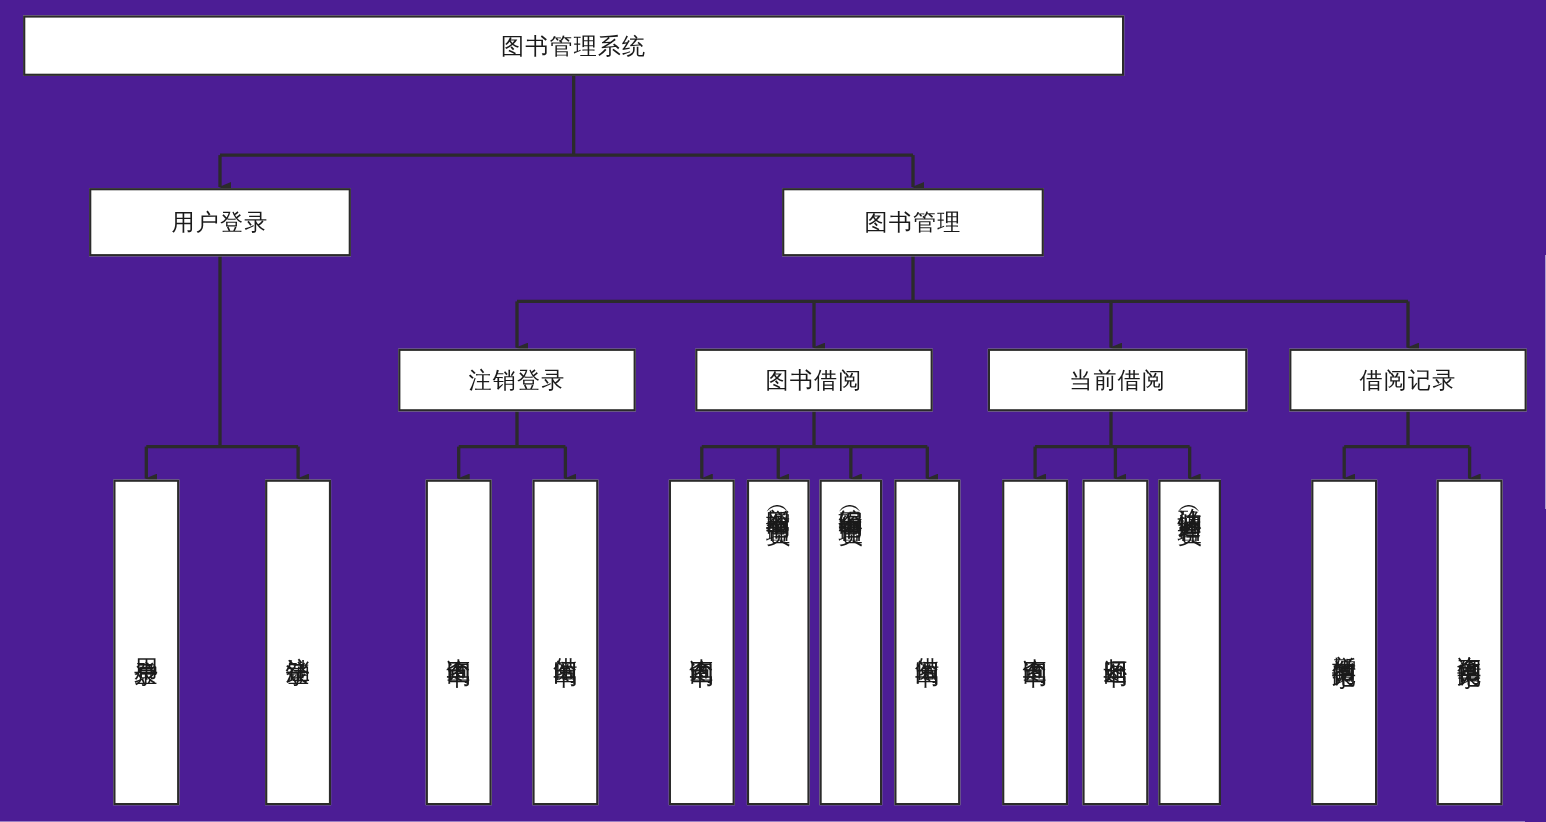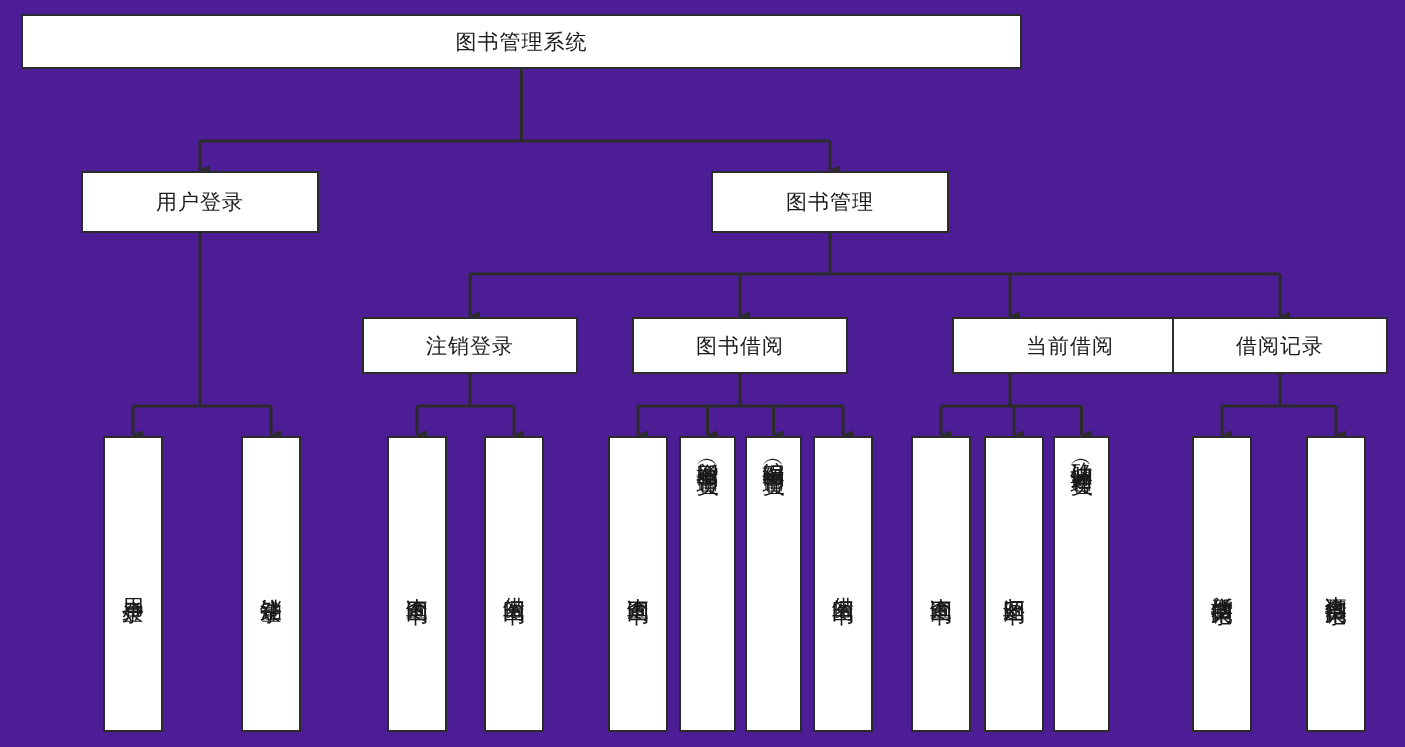--- a/index.html
+++ b/index.html
@@ -124,21 +124,21 @@
   <div class="node horiz" style="left: 711px; top: 171px; width: 238px; height: 62px;">
     <span class="label">图书管理</span>
   </div>
 
   <div class="node horiz" style="left: 362px; top: 317px; width: 216px; height: 57px;">
     <span class="label">注销登录</span>
   </div>
   <div class="node horiz" style="left: 632px; top: 317px; width: 216px; height: 57px; justify-content: center;">
     <span class="label">图书借阅</span>
   </div>
-  <div class="node horiz" style="left: 952px; top: 317px; width: 236px; height: 57px;">
+  <div class="node horiz" style="left: 898px; top: 317px; width: 236px; height: 57px;">
     <span class="label">当前借阅</span>
   </div>
   <div class="node horiz" style="left: 1172px; top: 317px; width: 216px; height: 57px;">
     <span class="label">借阅记录</span>
   </div>
 
   <div class="node vert" style="left: 103px; top: 436px; width: 60px; height: 296px;">
     <span class="label">用户登录</span>
   </div>
   <div class="node vert" style="left: 241px; top: 436px; width: 60px; height: 296px;">

